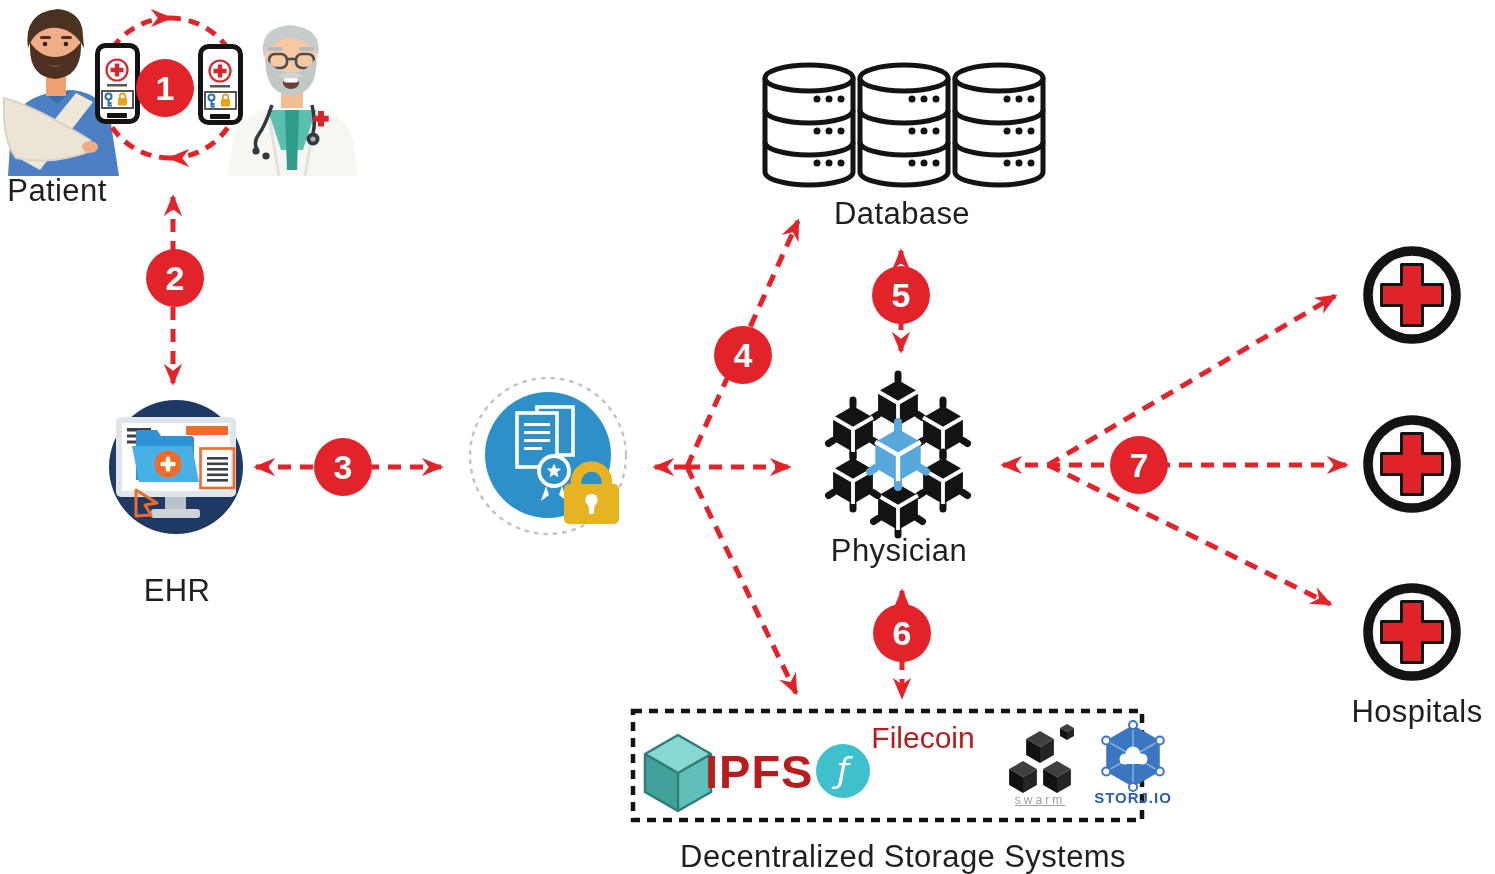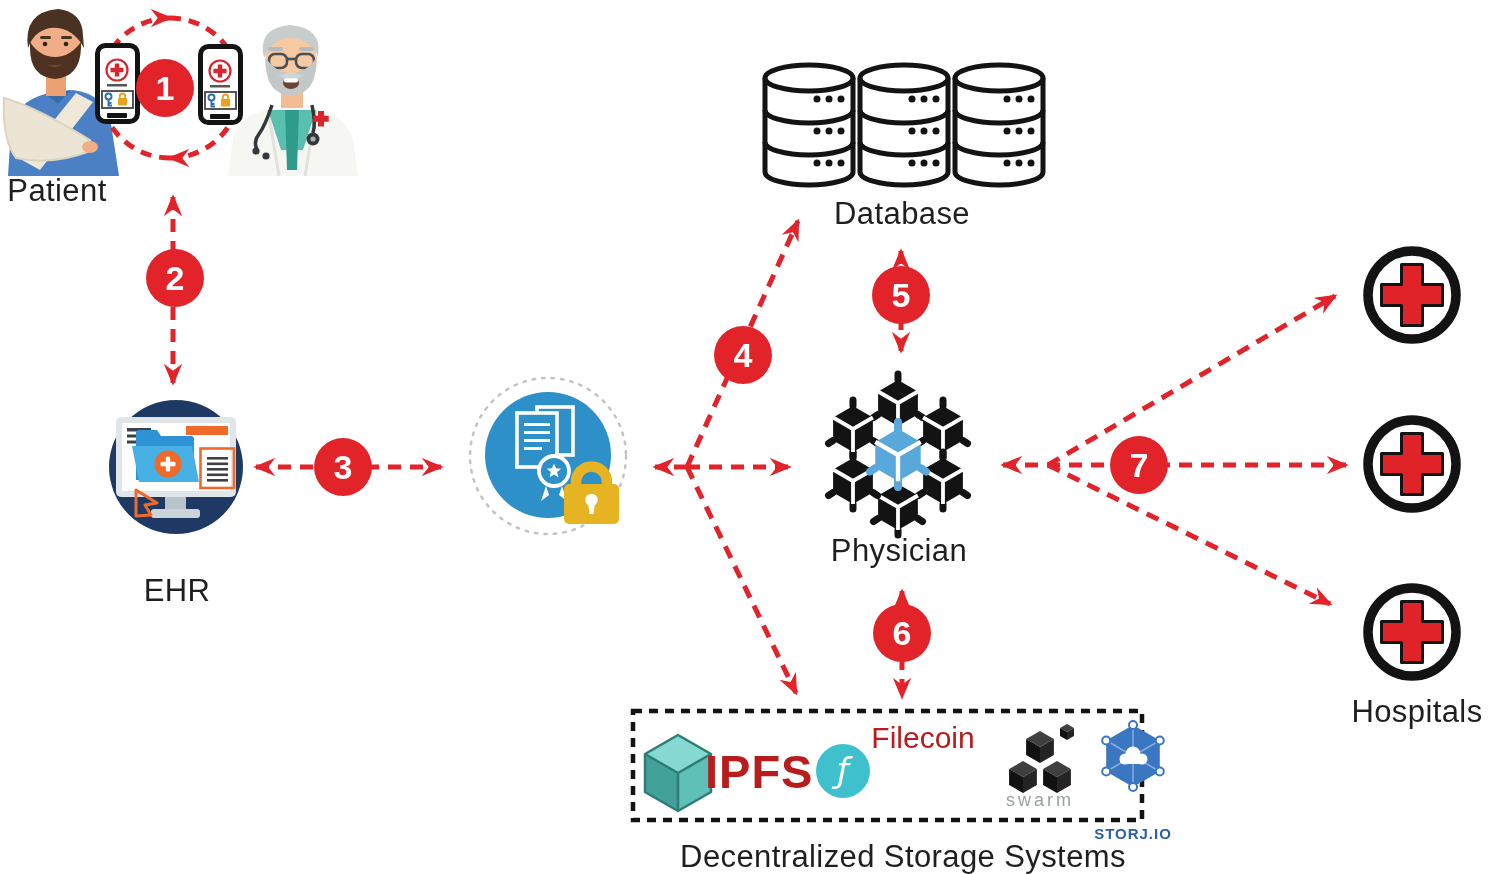--- a/index.html
+++ b/index.html
@@ -9,21 +9,21 @@
   .lbl{position:absolute;font-size:31px;line-height:38px;font-weight:500;color:#1f1f1f;
        text-align:center;letter-spacing:.4px;}
   .step{position:absolute;width:58px;height:58px;border-radius:50%;background:#e3232a;
         color:#ffffff;display:flex;align-items:center;justify-content:center;
         font-size:34px;font-weight:700;}
   .logo-text{position:absolute;text-align:center;color:#b91c1c;}
   .ipfs-text{font-size:47px;font-weight:600;letter-spacing:1px;line-height:52px;}
   .filecoin-text{font-size:30px;font-weight:400;line-height:36px;}
   .fil-symbol{position:absolute;color:#ffffff;font-family:"DejaVu Sans",sans-serif;
               font-style:italic;font-size:34px;line-height:34px;text-align:center;}
-  .swarm-text{font-size:18px;font-weight:500;color:#99a1a2;letter-spacing:3px;line-height:16px;}
+  .swarm-text{font-size:12px;font-weight:500;color:#99a1a2;letter-spacing:3px;line-height:16px;text-decoration:underline;}
   .storj-text{font-size:15px;font-weight:800;color:#2b5fa9;letter-spacing:1px;line-height:18px;}
 </style>
 </head>
 <body>
 
 <div id="stage">
 
 <svg width="1495" height="874" viewBox="0 0 1495 874">
   <defs>
     <marker id="ah" viewBox="0 0 12 10" refX="10.5" refY="5" markerWidth="4.4" markerHeight="4.0" orient="auto-start-reverse" markerUnits="strokeWidth">
@@ -270,21 +270,21 @@
   <div class="lbl" style="left:117px;top:572px;width:120px;">EHR</div>
   <div class="lbl" style="left:802px;top:195px;width:200px;">Database</div>
   <div class="lbl" style="left:789px;top:532px;width:220px;">Physician</div>
   <div class="lbl" style="left:1312px;top:693px;width:210px;">Hospitals</div>
   <div class="lbl" style="left:668px;top:838px;width:470px;">Decentralized Storage Systems</div>
 
   <div class="logo-text ipfs-text" style="left:705px;top:746px;width:104px;">IPFS</div>
   <div class="fil-symbol" style="left:828px;top:753px;width:30px;">ƒ</div>
   <div class="logo-text filecoin-text" style="left:867px;top:720px;width:112px;">Filecoin</div>
   <div class="logo-text swarm-text" style="left:1000px;top:792px;width:80px;">swarm</div>
-  <div class="logo-text storj-text" style="left:1083px;top:789px;width:100px;margin-top:36px;">STORJ.IO</div>
+  <div class="logo-text storj-text" style="left:1083px;top:789px;width:100px;">STORJ.IO</div>
 
   <div class="step" style="left:136px;top:59px;">1</div>
   <div class="step" style="left:146px;top:249px;">2</div>
   <div class="step" style="left:314px;top:438px;">3</div>
   <div class="step" style="left:714px;top:326px;">4</div>
   <div class="step" style="left:872px;top:266px;">5</div>
   <div class="step" style="left:873px;top:604px;">6</div>
   <div class="step" style="left:1110px;top:436px;">7</div>
 
 </div>

